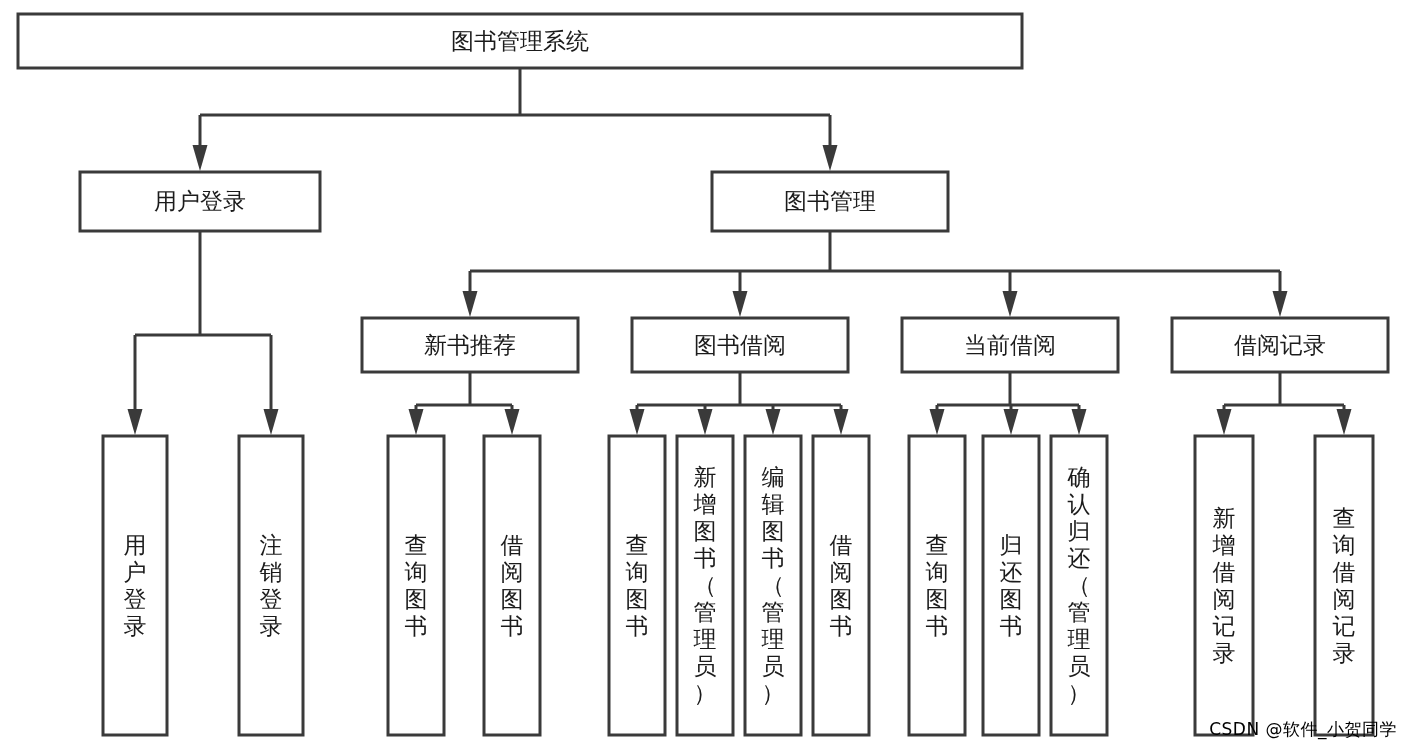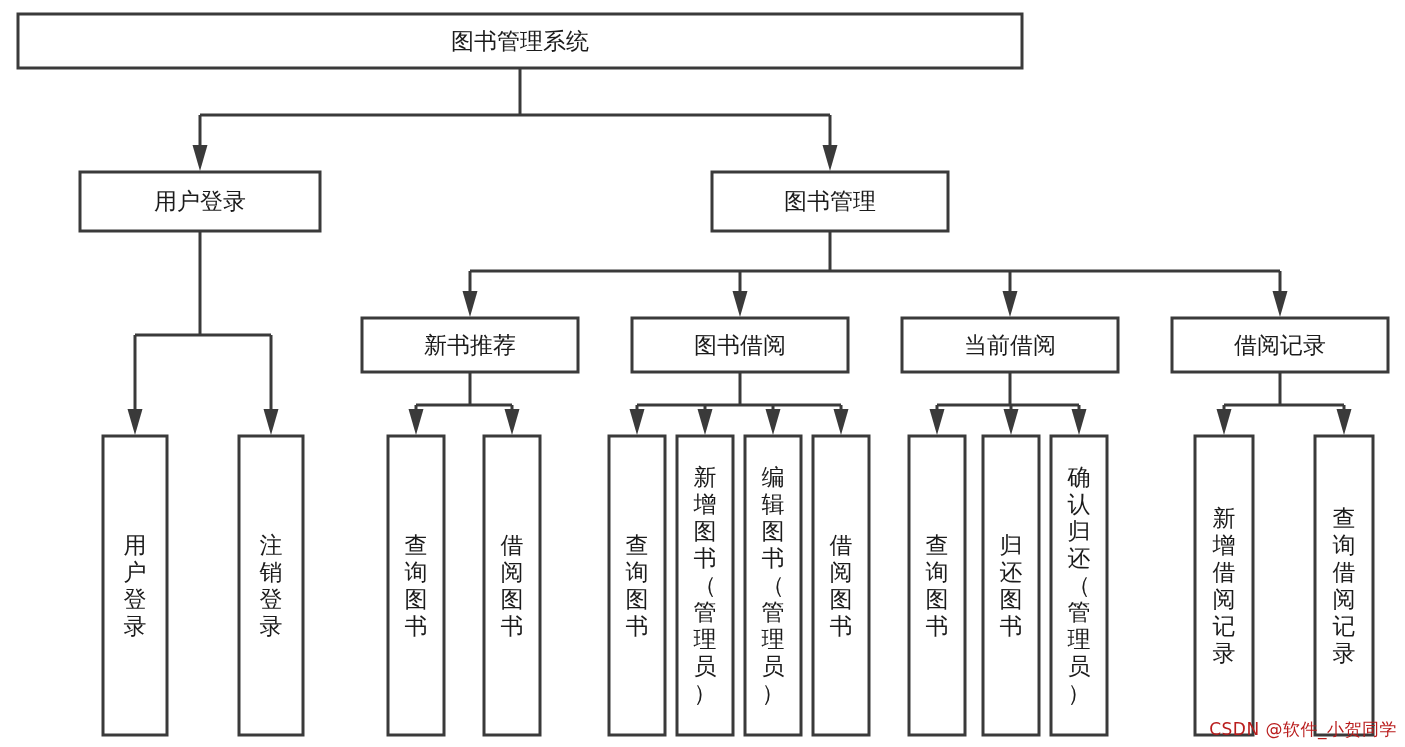--- a/index.html
+++ b/index.html
@@ -49,21 +49,21 @@
     font-size: 23px;
     fill: #1b1b1b;
     text-anchor: middle;
   }
   .watermark {
     position: absolute;
     right: 8px;
     bottom: 6px;
     font-family: "DejaVu Sans", "Liberation Sans", sans-serif;
     font-size: 17px;
-    color: #b91c1c;
+    color: #000000;
     letter-spacing: 0.5px;
     white-space: nowrap;
     pointer-events: none;
   }
 </style>
 </head>
 <body>
 
 <div id="page">
   <svg id="diagram-svg" viewBox="0 0 1405 747" xmlns="http://www.w3.org/2000/svg">

